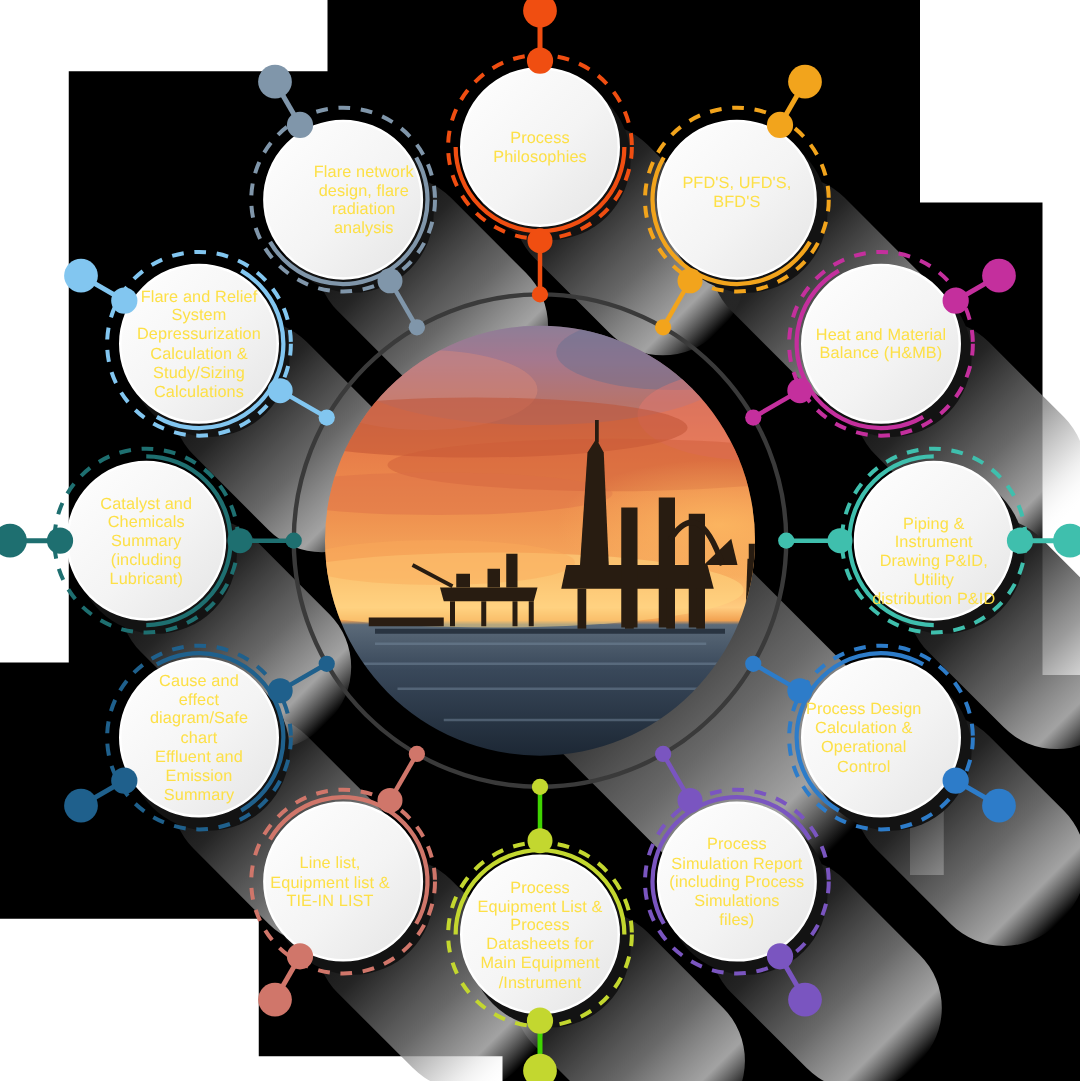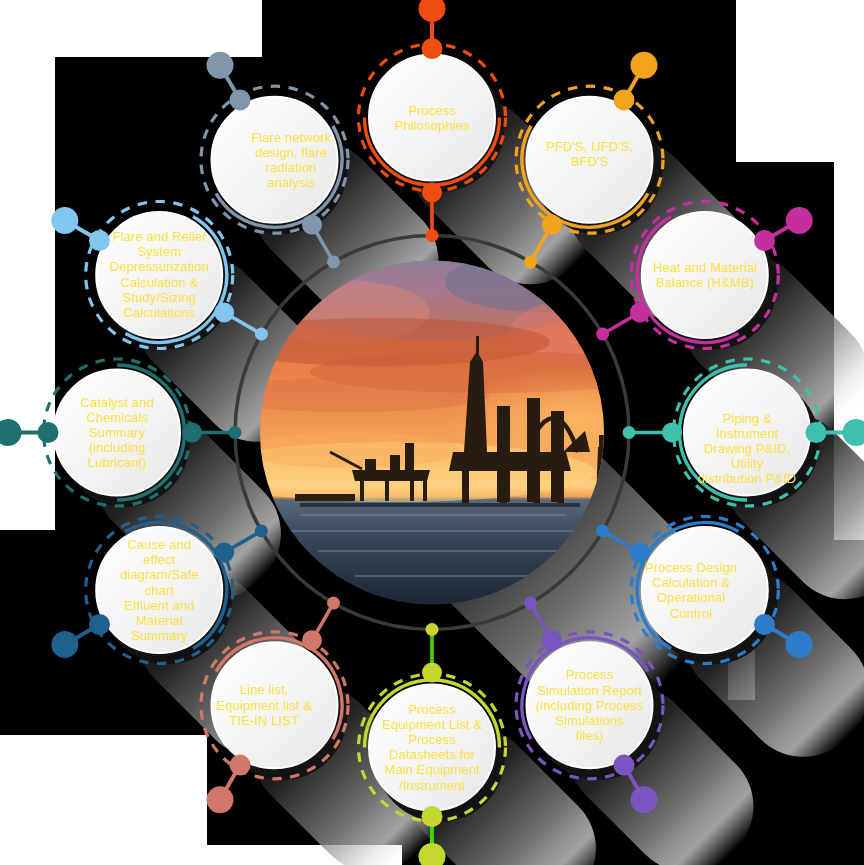--- a/index.html
+++ b/index.html
@@ -313,21 +313,21 @@
 Main Equipment
 /Instrument</div>
       <div class="node-label" style="left: 264px; top: 705.298px;">Line list,
 Equipment list &amp;
 TIE-IN LIST</div>
       <div class="node-label" style="left: 159.202px; top: 590px;">Cause and
 effect
 diagram/Safe
 chart
 Effluent and
-Material
+Emission
 Summary</div>
       <div class="node-label" style="left: 117px; top: 432.5px;">Catalyst and
 Chemicals
 Summary
 (including
 Lubricant)</div>
       <div class="node-label" style="left: 159.202px; top: 275px; text-align: center;">Flare and Relief
 System
 Depressurization
 Calculation &amp;

